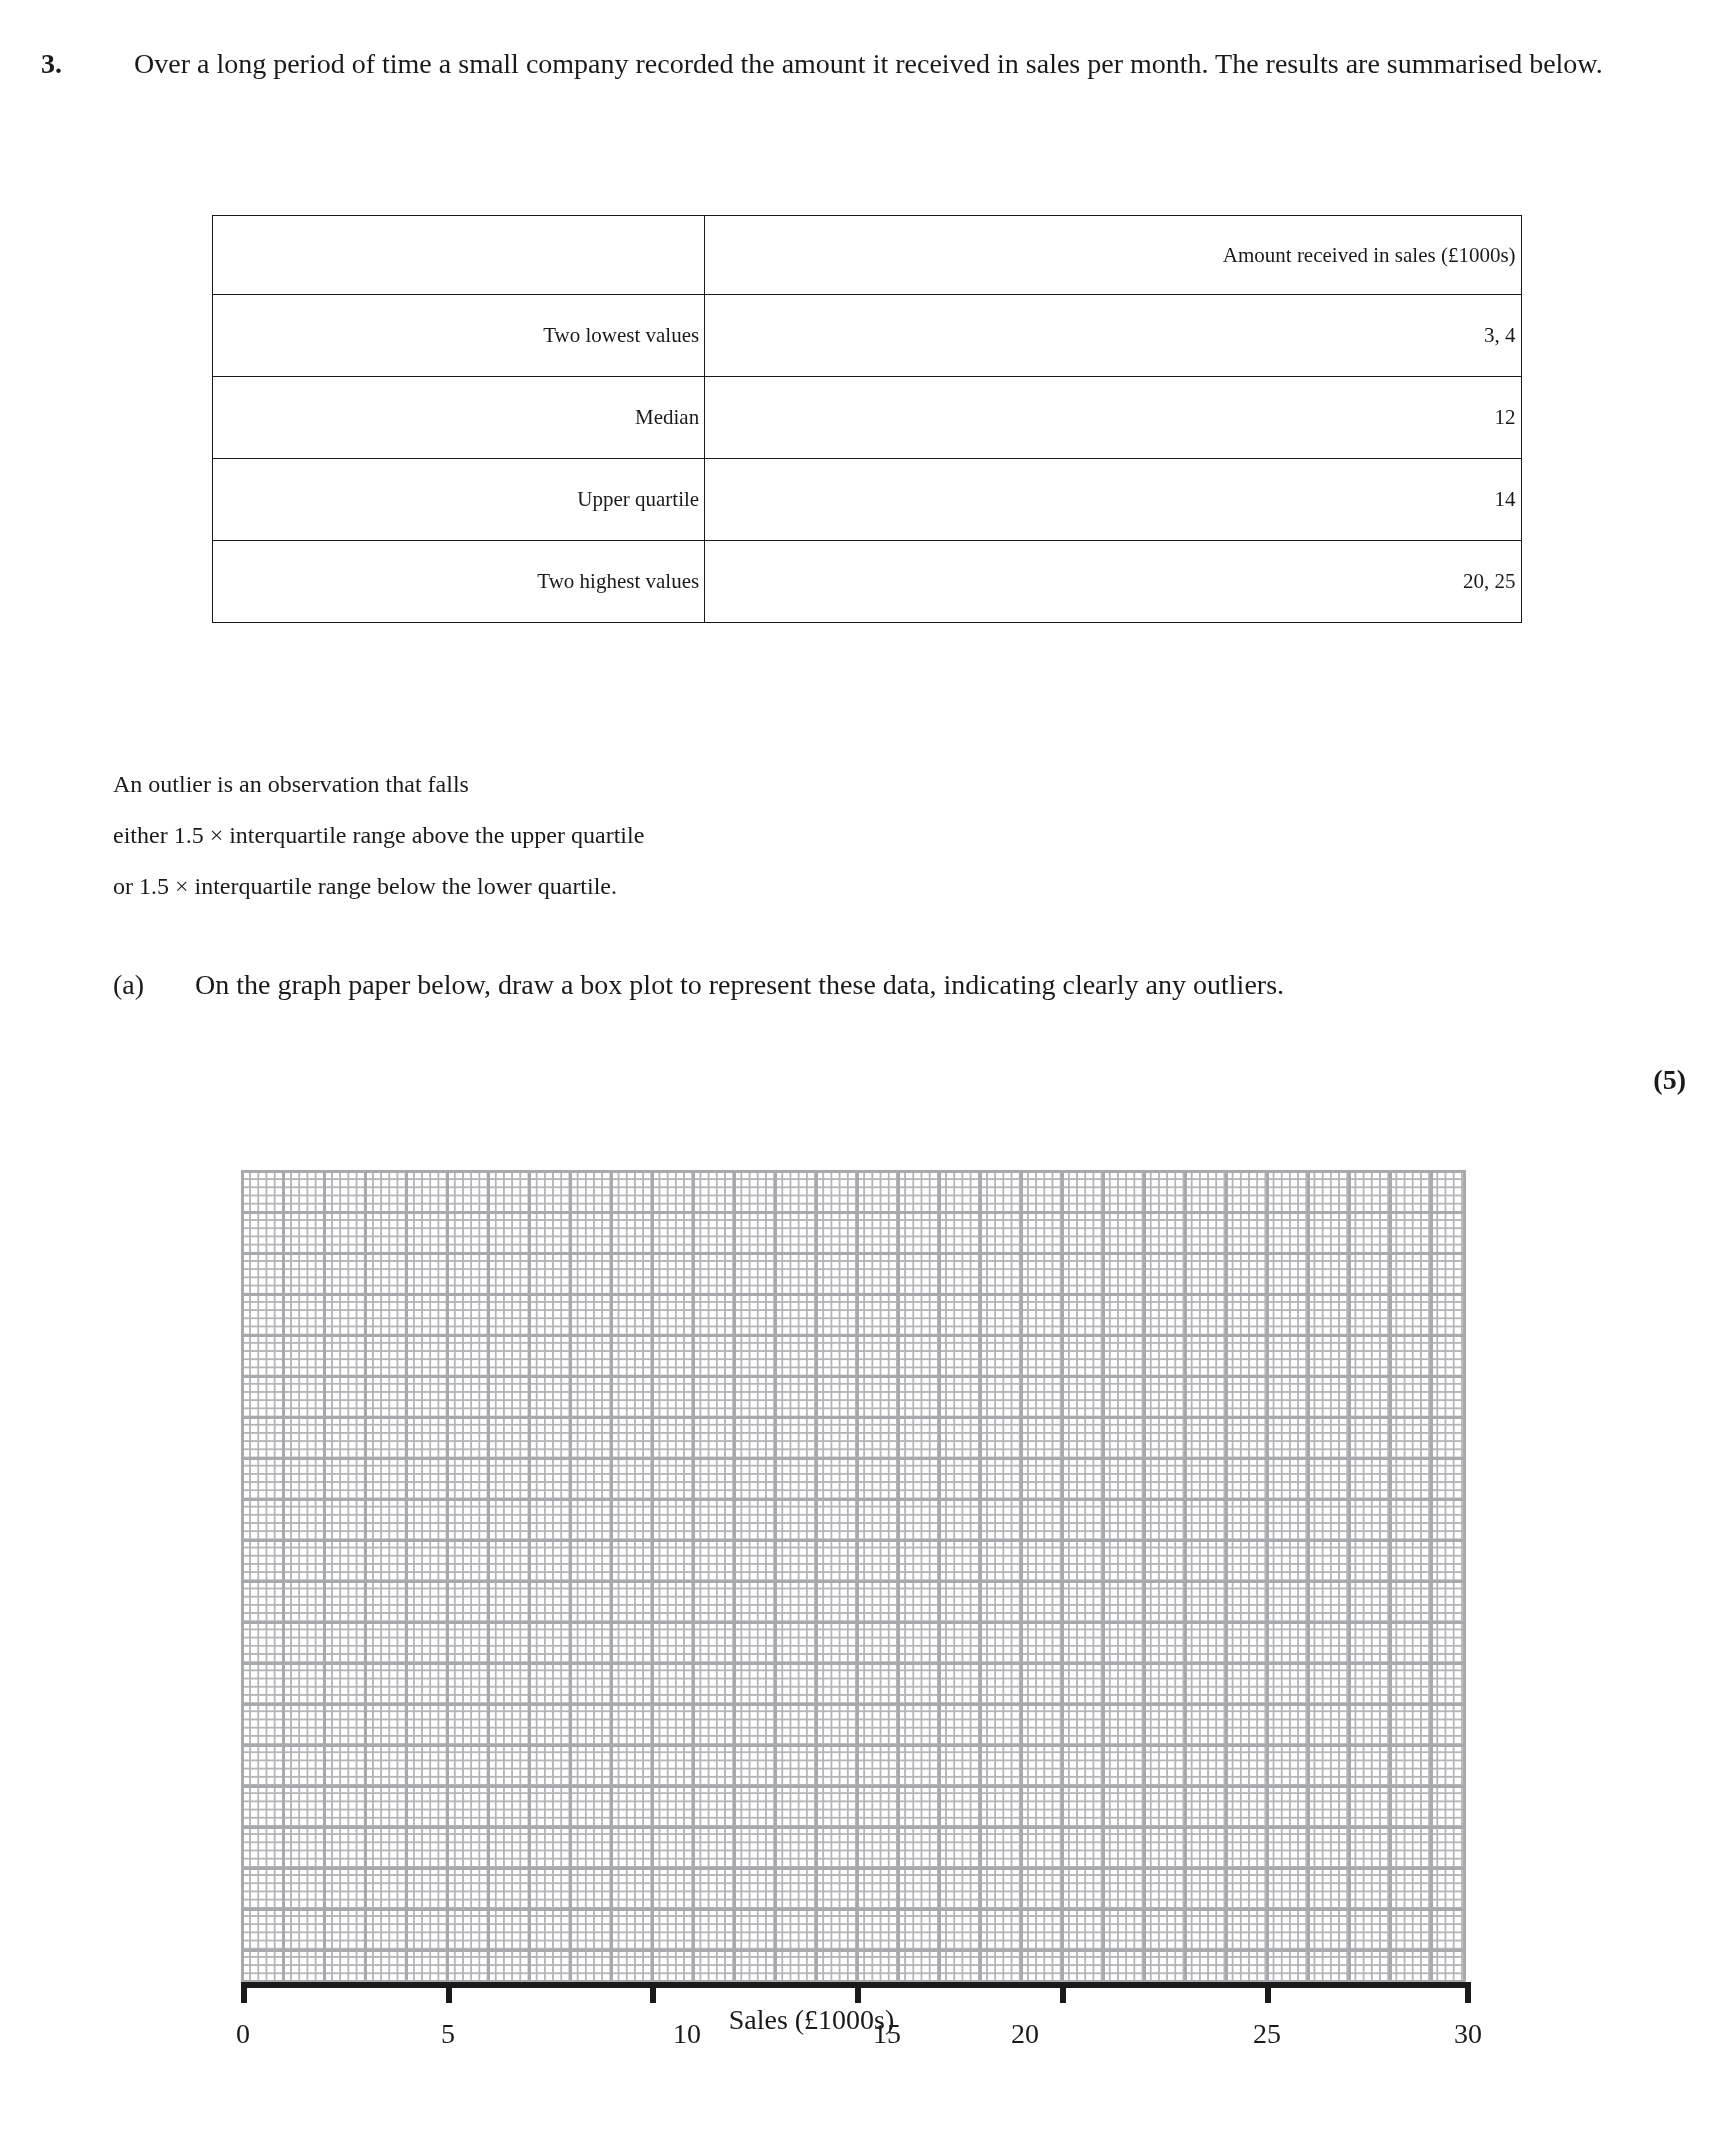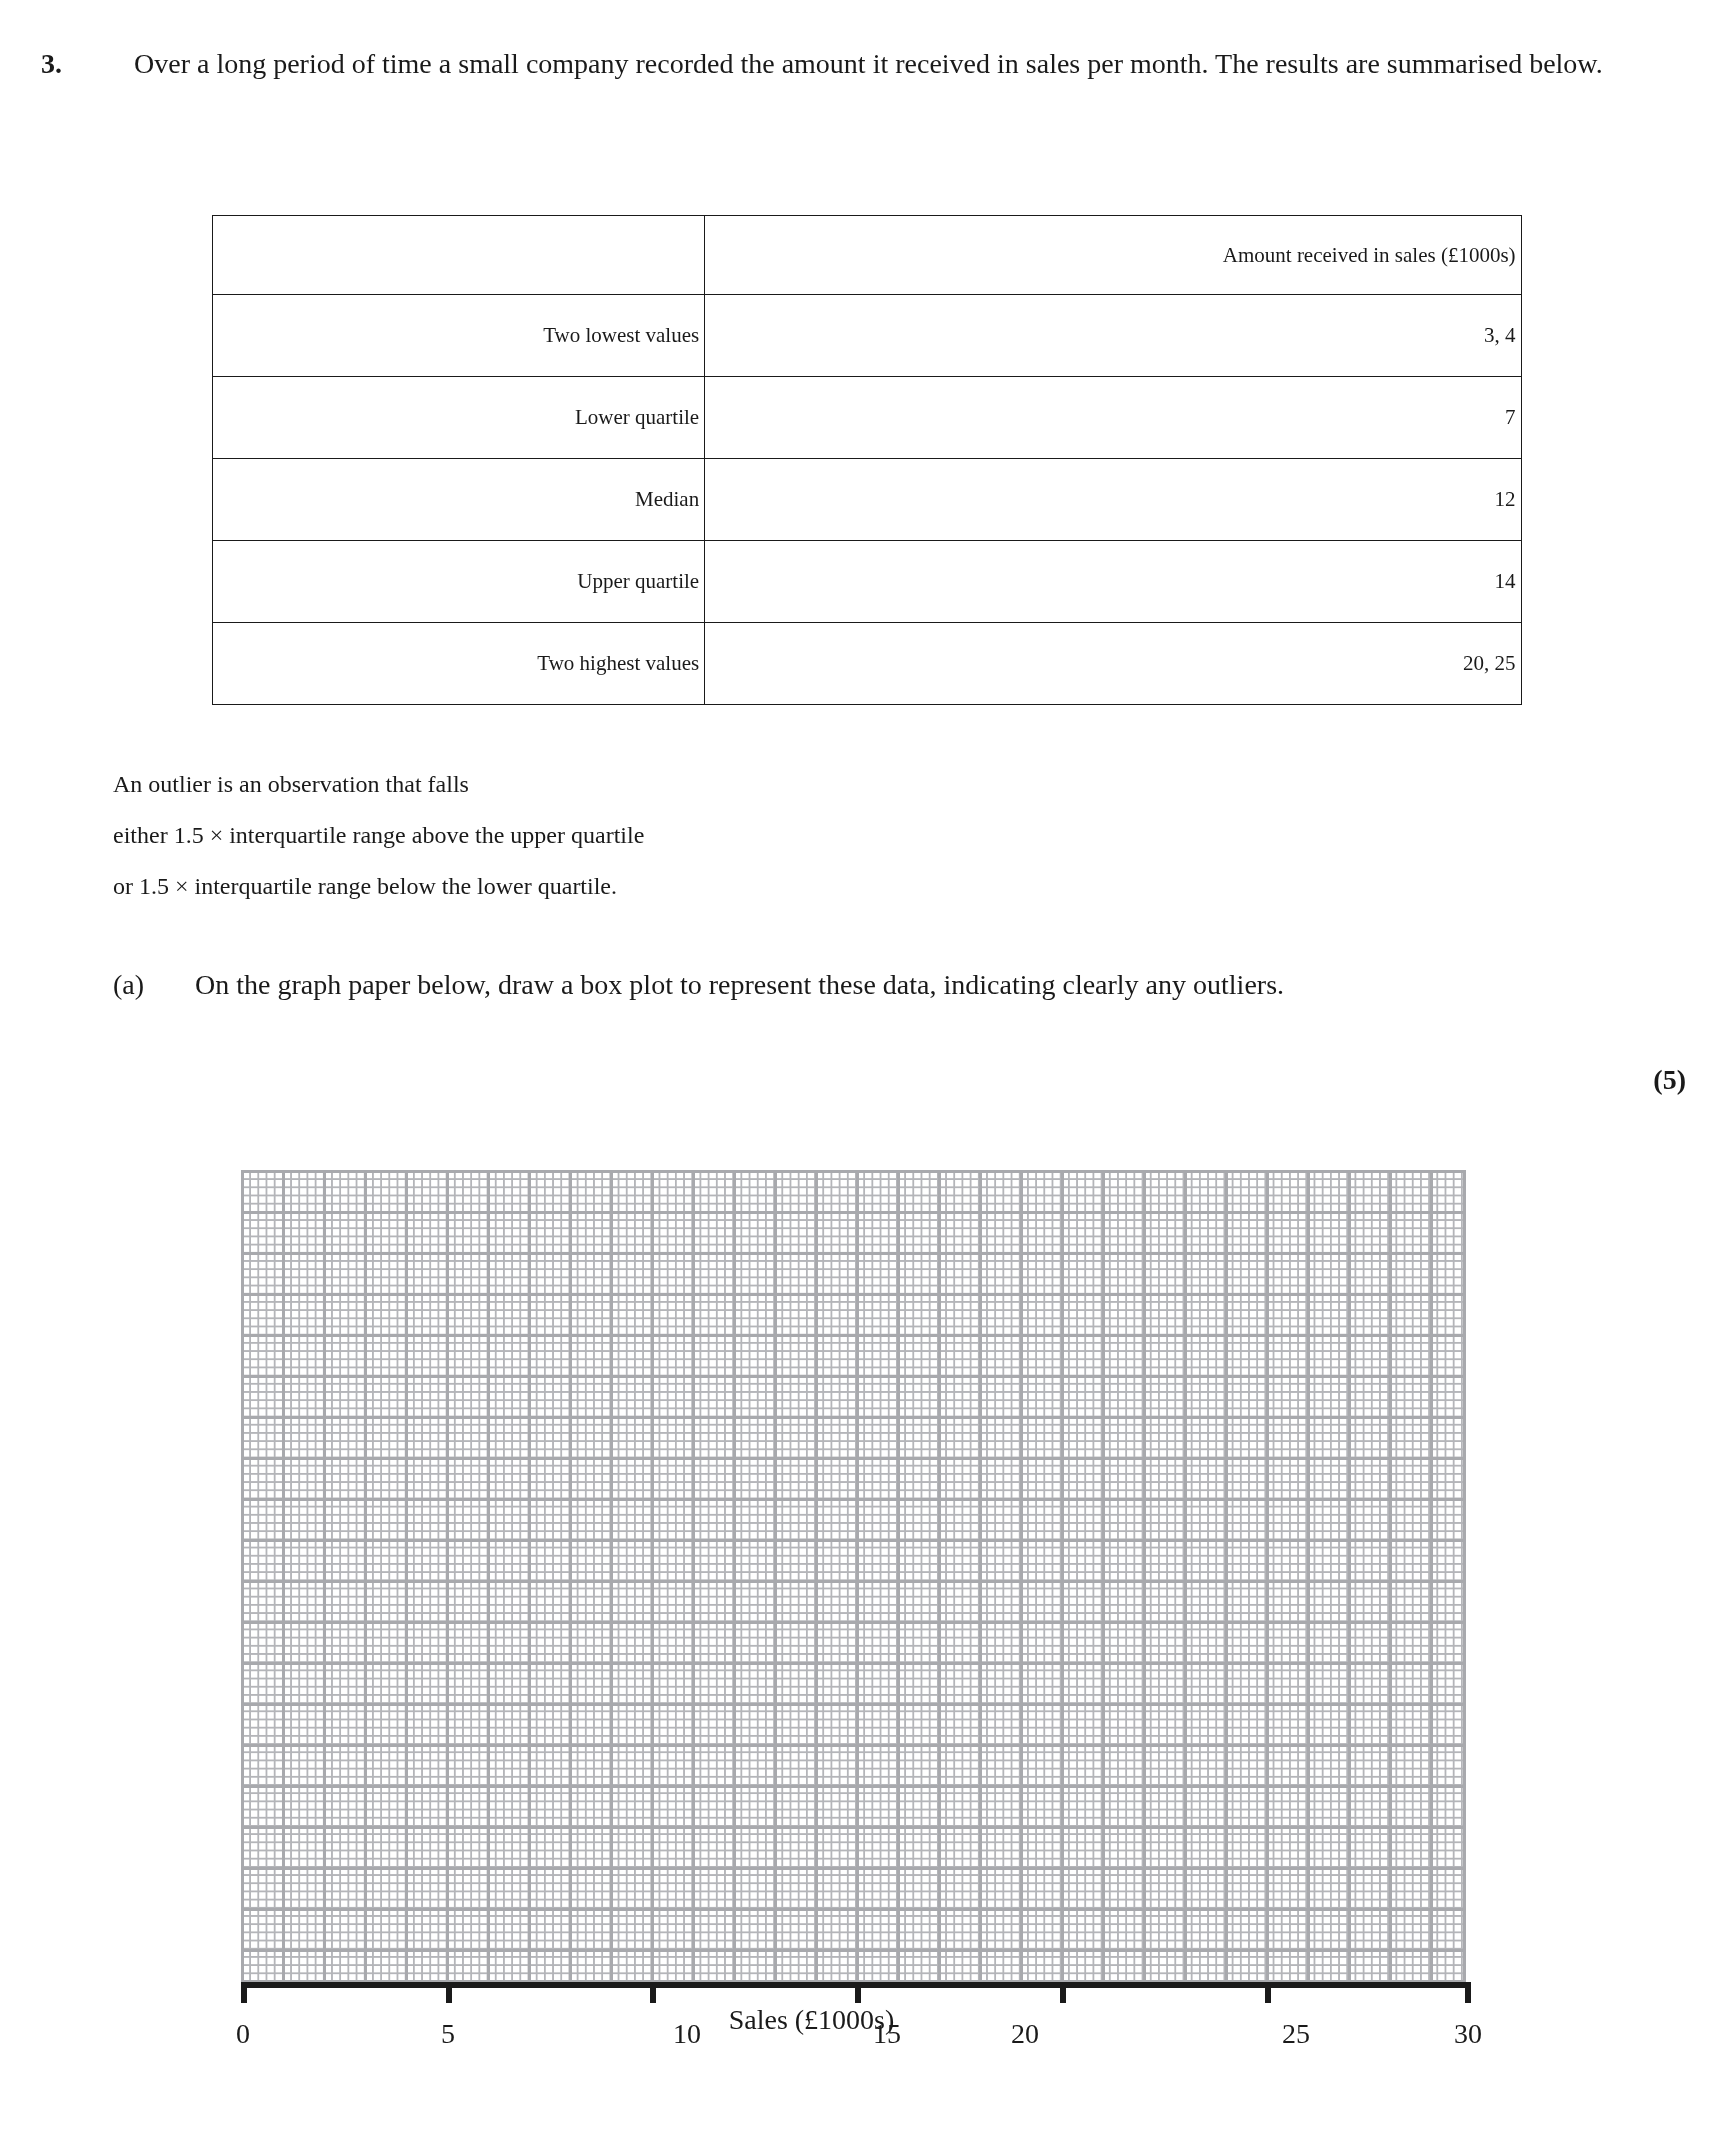--- a/index.html
+++ b/index.html
@@ -174,24 +174,20 @@
   <tbody>
     <tr class="header-row">
       <td class="col-label"></td>
       <td class="col-value">Amount received in sales (£1000s)</td>
     </tr>
     <tr>
       <td class="col-label">Two lowest values</td>
       <td class="col-value">3, 4</td>
     </tr>
     <tr>
-      <td class="col-label">Lower quartile</td>
-      <td class="col-value">7</td>
-    </tr>
-    <tr>
       <td class="col-label">Median</td>
       <td class="col-value">12</td>
     </tr>
     <tr>
       <td class="col-label">Upper quartile</td>
       <td class="col-value">14</td>
     </tr>
     <tr>
       <td class="col-label">Two highest values</td>
       <td class="col-value">20, 25</td>
@@ -221,19 +217,19 @@
 <div class="x-tick" style="left:855px;"></div>
 <div class="x-tick" style="left:1060px;"></div>
 <div class="x-tick" style="left:1265px;"></div>
 <div class="x-tick" style="left:1465px;"></div>
 
 <div class="x-tick-label" style="left:200px;">0</div>
 <div class="x-tick-label" style="left:405px;">5</div>
 <div class="x-tick-label" style="left:644px;text-align:center;">10</div>
 <div class="x-tick-label" style="left:815px;text-align:right;">15</div>
 <div class="x-tick-label" style="left:982px;">20</div>
-<div class="x-tick-label" style="left:1224px;text-align:right;">25</div>
+<div class="x-tick-label" style="left:1224px;">25</div>
 <div class="x-tick-label" style="left:1425px;">30</div>
 
 <div class="axis-title">
   <span>Sales (£1000s)</span>
 </div>
 
 
 </body></html>

